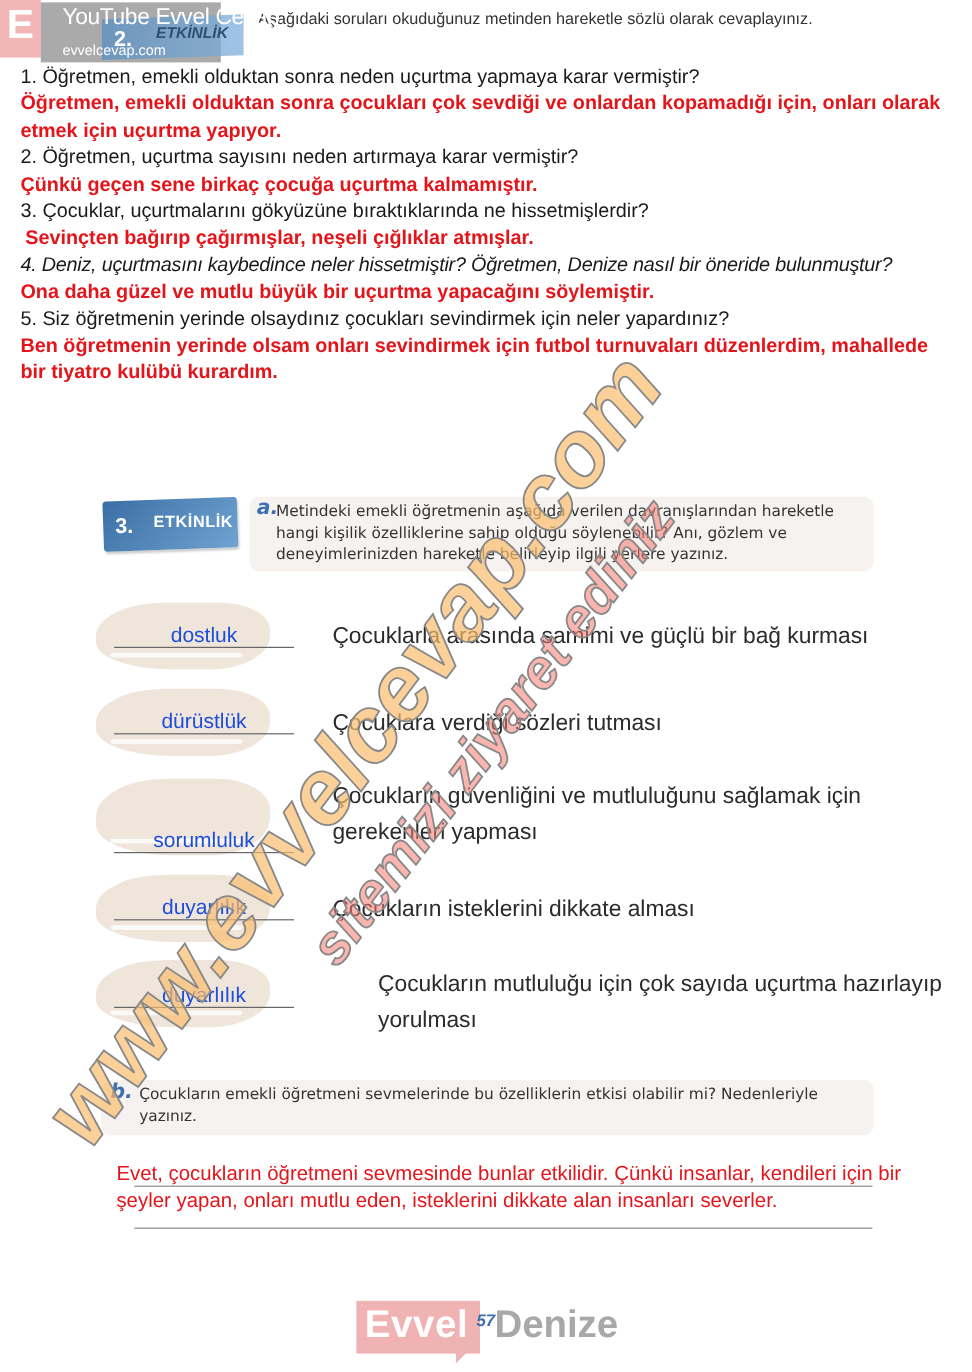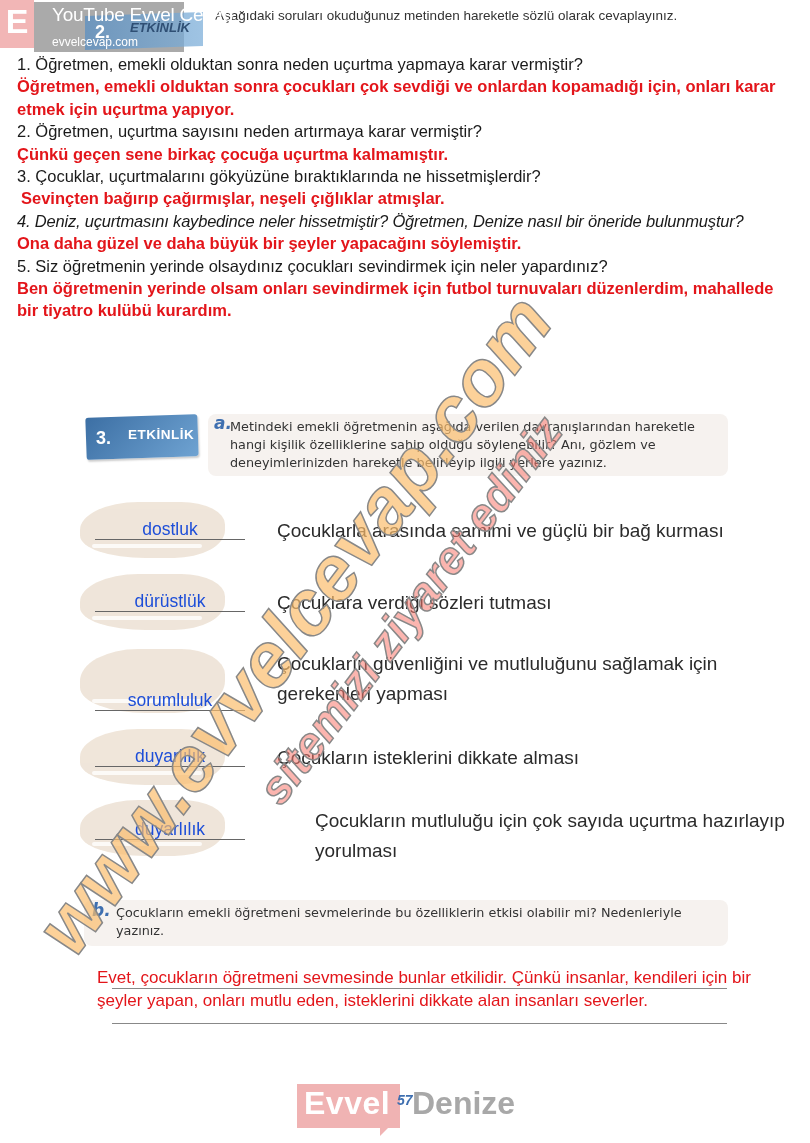--- a/index.html
+++ b/index.html
@@ -58,27 +58,27 @@
 <div class="yt-box"></div>
 <div class="etk2"></div>
 <div class="etk2-num">2.</div>
 <div class="etk2-label">ETKİNLİK</div>
 <div class="yt-text">YouTube Evvel Cevap</div>
 <div class="yt-sub">evvelcevap.com</div>
 <div class="intro">Aşağıdaki soruları okuduğunuz metinden hareketle sözlü olarak cevaplayınız.</div>
 
 <div class="qa">
   <div class="q">1. Öğretmen, emekli olduktan sonra neden uçurtma yapmaya karar vermiştir?</div>
-  <div class="a">Öğretmen, emekli olduktan sonra çocukları çok sevdiği ve onlardan kopamadığı için, onları karar etmek için uçurtma yapıyor.</div>
+  <div class="a">Öğretmen, emekli olduktan sonra çocukları çok sevdiği ve onlardan kopamadığı için, onları olarak etmek için uçurtma yapıyor.</div>
   <div class="q">2. Öğretmen, uçurtma sayısını neden artırmaya karar vermiştir?</div>
   <div class="a">Çünkü geçen sene birkaç çocuğa uçurtma kalmamıştır.</div>
   <div class="q">3. Çocuklar, uçurtmalarını gökyüzüne bıraktıklarında ne hissetmişlerdir?</div>
   <div class="a indent1">Sevinçten bağırıp çağırmışlar, neşeli çığlıklar atmışlar.</div>
   <div class="q" style="letter-spacing:-0.2px;font-style:italic;">4. Deniz, uçurtmasını kaybedince neler hissetmiştir? Öğretmen, Denize nasıl bir öneride bulunmuştur?</div>
-  <div class="a">Ona daha güzel ve daha büyük bir şeyler yapacağını söylemiştir.</div>
+  <div class="a">Ona daha güzel ve mutlu büyük bir uçurtma yapacağını söylemiştir.</div>
   <div class="q">5. Siz öğretmenin yerinde olsaydınız çocukları sevindirmek için neler yapardınız?</div>
   <div class="a" style="padding-right:30px;">Ben öğretmenin yerinde olsam onları sevindirmek için futbol turnuvaları düzenlerdim, mahallede bir tiyatro kulübü kurardım.</div>
 </div>
 
 <div class="etk3"></div>
 <div class="etk3-num">3.</div>
 <div class="etk3-label">ETKİNLİK</div>
 <div class="instr-a">
   <span class="letter" style="left:6px;top:0;">a.</span>
   <span>Metindeki emekli öğretmenin aşağıda verilen davranışlarından hareketle hangi kişilik özelliklerine sahip olduğu söylenebilir? Anı, gözlem ve deneyimlerinizden hareketle belirleyip ilgili yerlere yazınız.</span>

